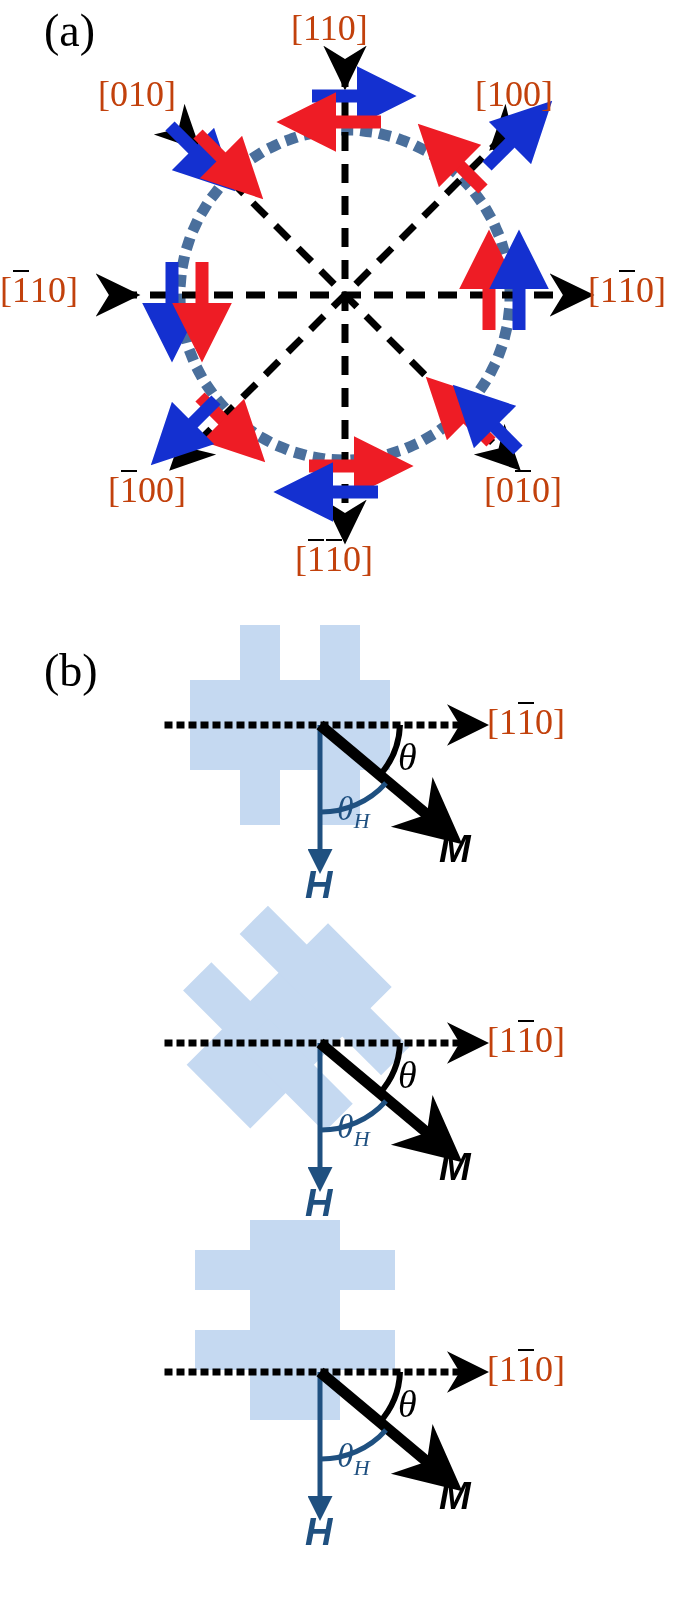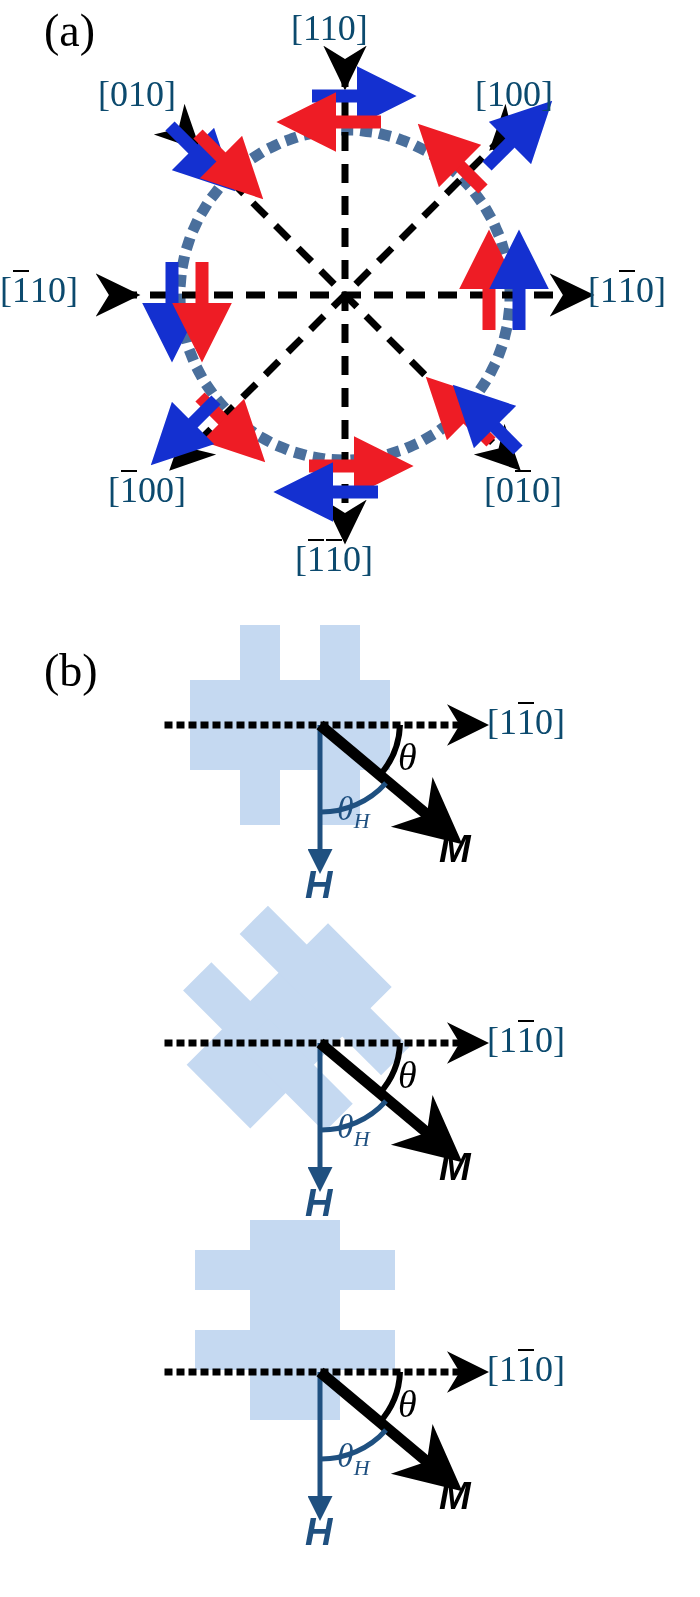--- a/index.html
+++ b/index.html
@@ -4,21 +4,21 @@
 <style>
   html,body{margin:0;padding:0;background:#ffffff;}
   body{width:700px;height:1597px;position:relative;
        font-family:"Liberation Serif", serif;color:#000;overflow:hidden;}
   .fig{position:absolute;left:0;top:0;width:700px;height:1597px;}
   .panel-label{position:absolute;font-family:"Liberation Serif",serif;
        font-size:46px;line-height:1;color:#000;}
   #label-a{left:44px;top:8px;}
   #label-b{left:44px;top:648px;}
   .dir-label{position:absolute;font-family:"Liberation Serif",serif;
-       font-size:36px;line-height:1;color:#0c4a6e;white-space:nowrap;}
+       font-size:36px;line-height:1;color:#c2410c;white-space:nowrap;}
   .ob{position:relative;display:inline-block;}
   .ob::before{content:"";position:absolute;left:4%;right:4%;top:-0.06em;
        height:2.4px;background:#000;}
   svg{position:absolute;left:0;top:0;}
 </style>
 </head>
 <body>
 
 <svg class="fig" width="700" height="1597" viewBox="0 0 700 1597">
   <defs>

